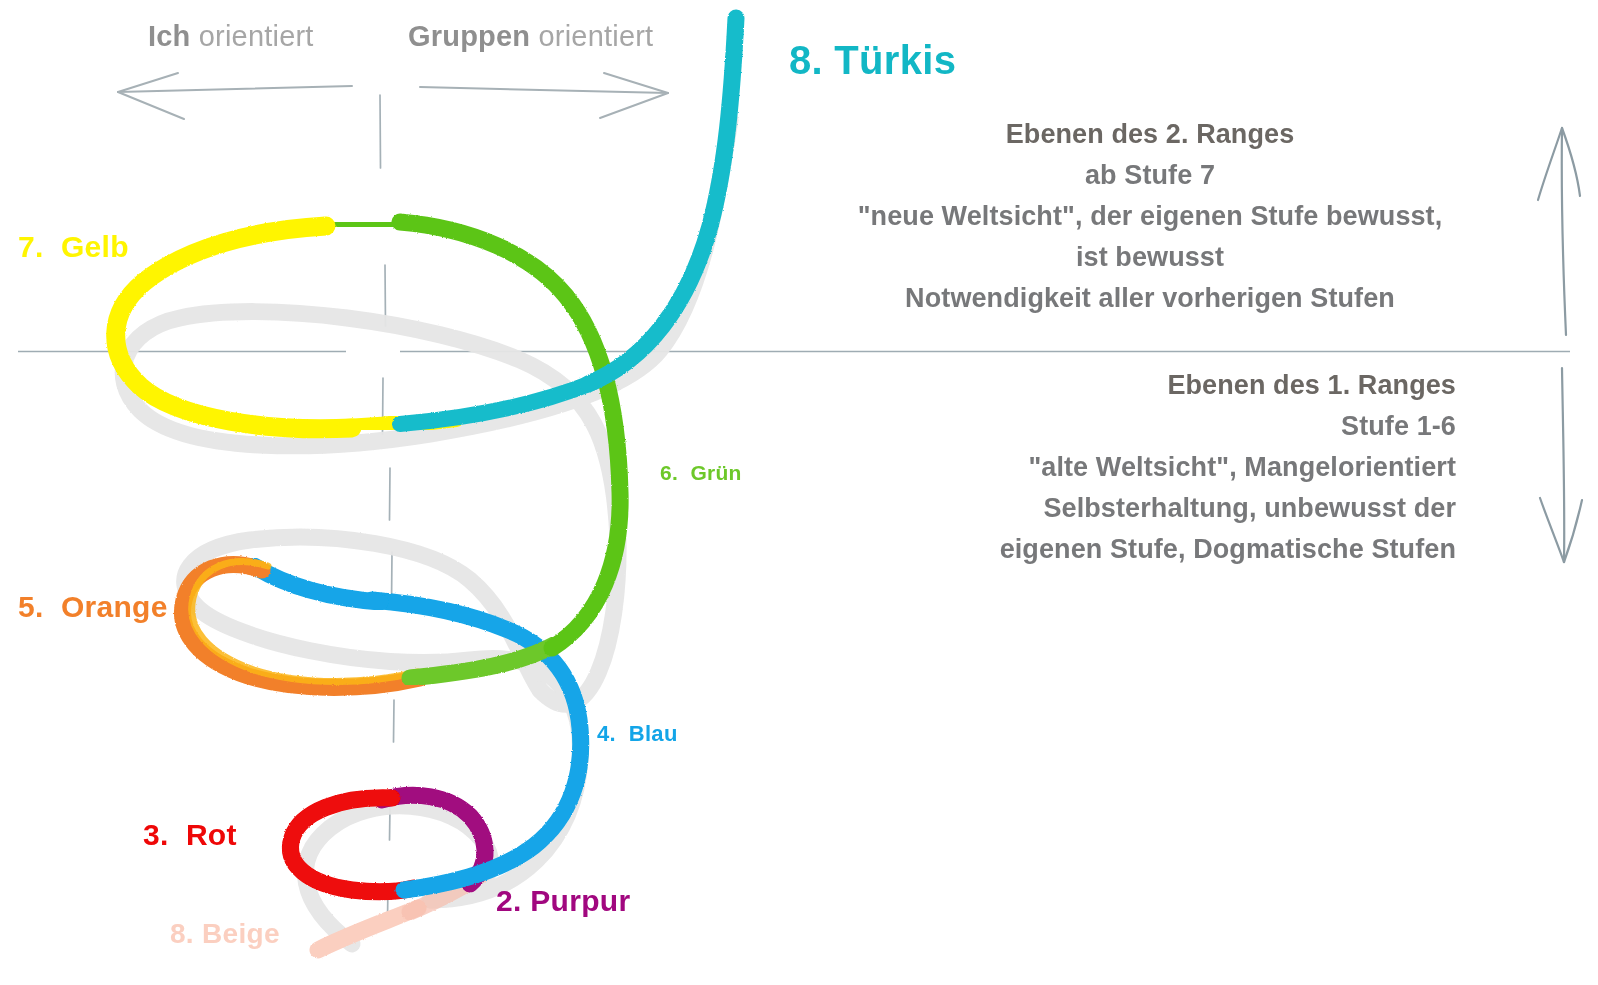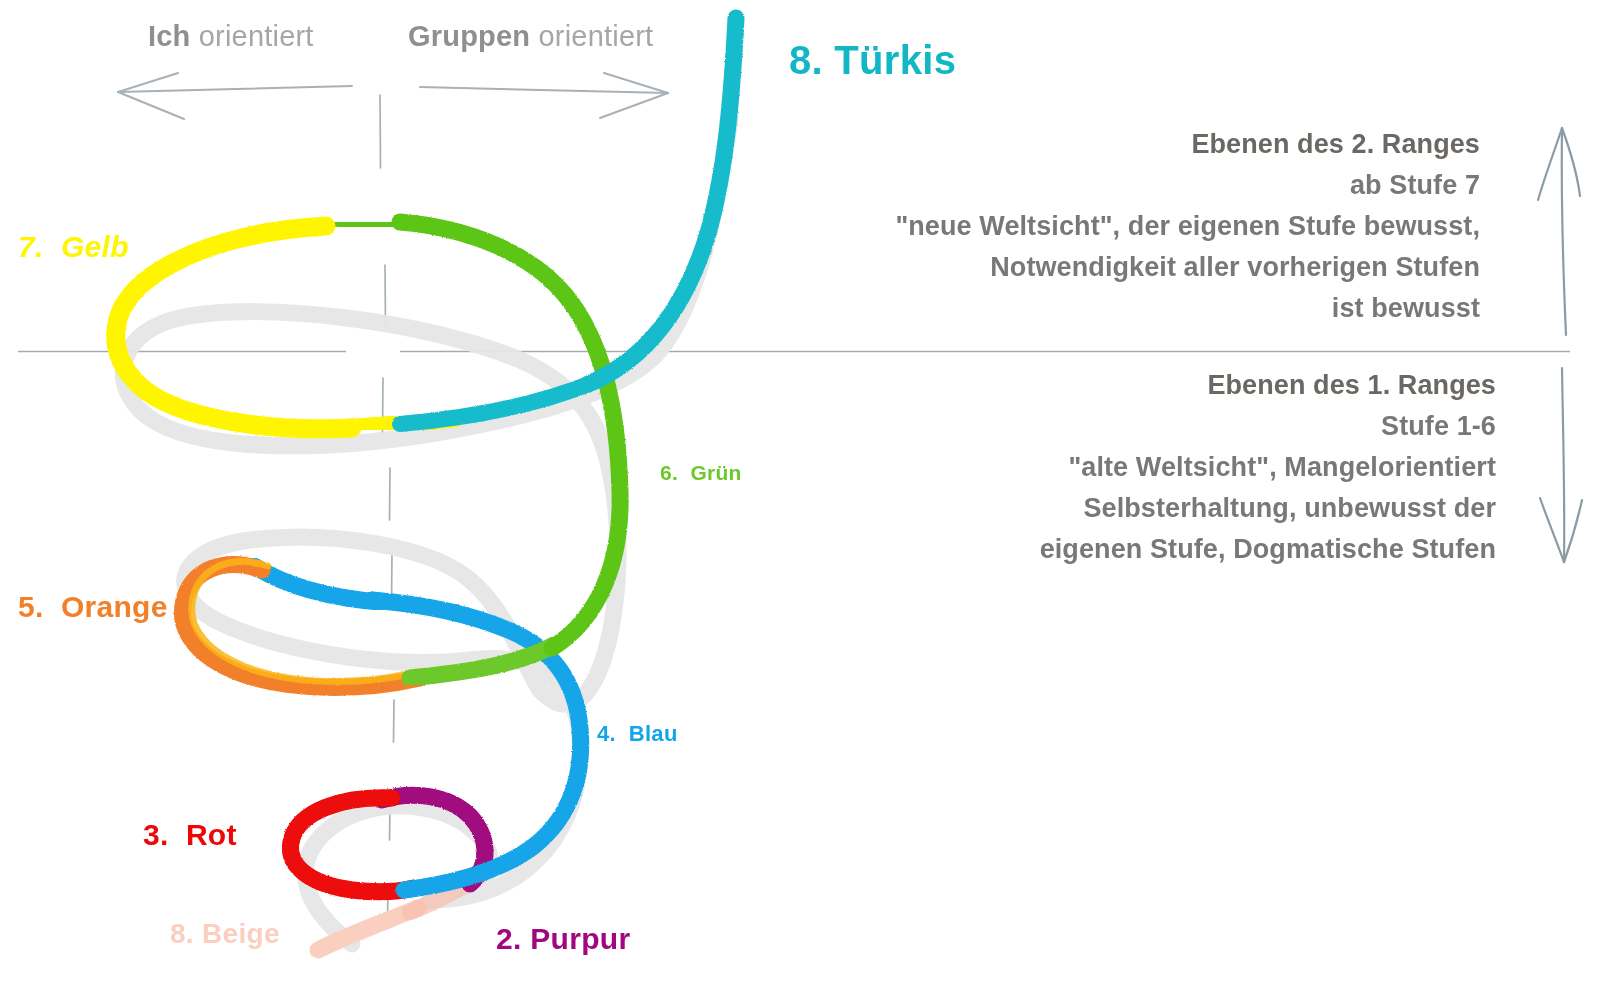--- a/index.html
+++ b/index.html
@@ -46,26 +46,26 @@
   #cap-gruppen { left: 408px; top: 20px; }
 
   .level-label {
     position: absolute;
     font-weight: 700;
     white-space: pre;
     letter-spacing: 0.3px;
   }
 
   #lbl-tuerkis { left: 789px; top: 38px;  font-size: 40px; color: #12b7c5; }
-  #lbl-gelb    { left: 18px;  top: 230px; font-size: 30px; color: #fff500; font-style: italic; }
+  #lbl-gelb    { left: 18px;  top: 230px; font-size: 30px; color: #fff500; }
   #lbl-gruen   { left: 660px; top: 461px; font-size: 21px; color: #6dc82a; }
   #lbl-orange  { left: 18px;  top: 590px; font-size: 30px; color: #f2802a; }
   #lbl-blau    { left: 597px; top: 721px; font-size: 22px; color: #13a5e8; }
   #lbl-rot     { left: 143px; top: 818px; font-size: 30px; color: #ee0707; }
-  #lbl-purpur  { left: 496px; top: 884px; font-size: 30px; color: #a1077f; margin-top: 38px; }
+  #lbl-purpur  { left: 496px; top: 884px; font-size: 30px; color: #a1077f; }
   #lbl-beige   { left: 170px; top: 918px; font-size: 28px; color: #fbcfc0; }
 
   .range-block {
     position: absolute;
     text-align: right;
     color: #6e6e6e;
     font-size: 27px;
     line-height: 41px;
     width: 660px;
     letter-spacing: 0.1px;
@@ -75,22 +75,22 @@
     font-weight: 700;
     color: #6b6763;
     font-size: 27px;
     letter-spacing: 0.1px;
   }
   .range-block .range-line {
     display: block;
     font-weight: 700;
     color: #77787a;
   }
-  #range-2 { left: 820px; top: 124px; }
-  #range-1 { left: 836px; top: 365px; text-align: right; }
+  #range-2 { left: 820px; top: 114px; text-align: center; }
+  #range-1 { left: 796px; top: 365px; text-align: right; }
 </style>
 </head>
 <body>
 
 <div id="stage">
 
   <svg id="spiral-svg" viewBox="0 0 1598 985">
     <defs>
       <filter id="rough" x="-20%" y="-20%" width="140%" height="140%">
         <feTurbulence type="fractalNoise" baseFrequency="0.9" numOctaves="3" seed="7" result="n"></feTurbulence>
@@ -185,22 +185,22 @@
   <div class="level-label" id="lbl-orange">5.  Orange</div>
   <div class="level-label" id="lbl-blau">4.  Blau</div>
   <div class="level-label" id="lbl-rot">3.  Rot</div>
   <div class="level-label" id="lbl-purpur">2. Purpur</div>
   <div class="level-label" id="lbl-beige">8. Beige</div>
 
   <div class="range-block" id="range-2">
     <span class="range-title">Ebenen des 2. Ranges</span>
     <span class="range-line">ab Stufe 7</span>
     <span class="range-line">"neue Weltsicht", der eigenen Stufe bewusst,</span>
+    <span class="range-line">ist bewusst</span>
     <span class="range-line">Notwendigkeit aller vorherigen Stufen</span>
-    <span class="range-line">ist bewusst</span>
   </div>
 
   <div class="range-block" id="range-1">
     <span class="range-title">Ebenen des 1. Ranges</span>
     <span class="range-line">Stufe 1-6</span>
     <span class="range-line">"alte Weltsicht", Mangelorientiert</span>
     <span class="range-line">Selbsterhaltung, unbewusst der</span>
     <span class="range-line">eigenen Stufe, Dogmatische Stufen</span>
   </div>
 

